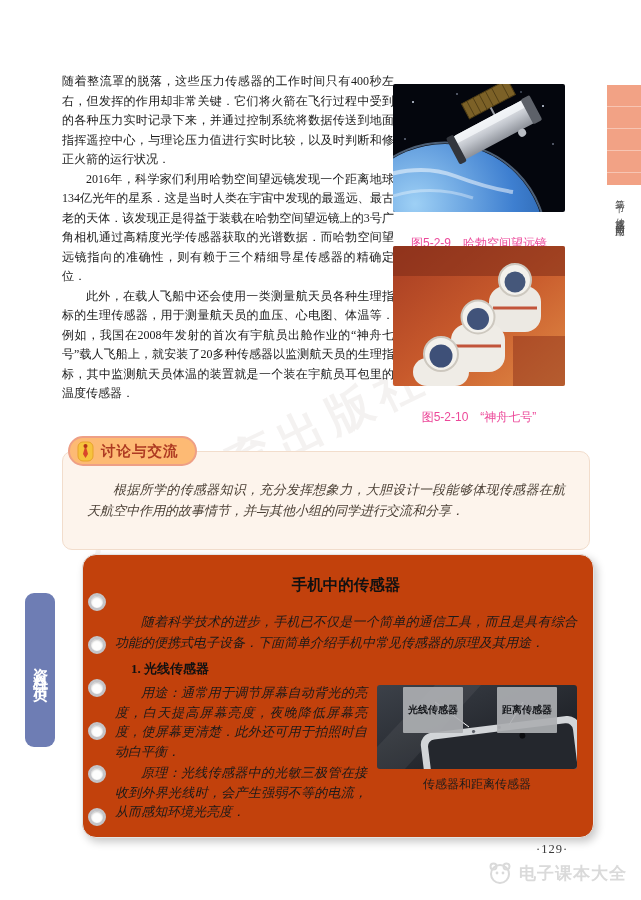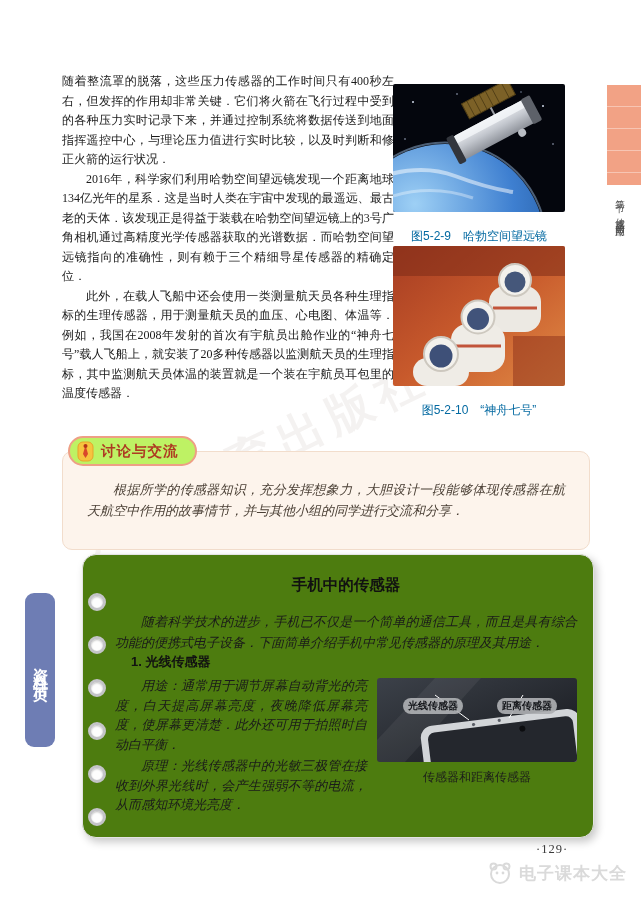--- a/index.html
+++ b/index.html
@@ -14,51 +14,51 @@
   .body-text{position:absolute;left:62px;top:72px;width:332px;font-size:12px;line-height:19.5px;
         text-align:justify;z-index:1;}
   .body-text p{margin:0;text-indent:2em;}
   .body-text p.first{text-indent:0;}
 
   
   .fig{position:absolute;width:172px;z-index:1;}
   #fig529{left:393px;top:84px;}
   #fig5210{left:393px;top:246px;}
   .fig-photo{display:block;border-radius:2px;}
-  .fig-caption{font-family:"Liberation Sans","DejaVu Sans",sans-serif;font-size:12px;color:#0369a1;
-        text-align:center;line-height:19px;margin-top:15px;width:188px;margin-left:-8px;}
+  .fig-caption{font-family:"Liberation Sans","DejaVu Sans",sans-serif;font-size:12px;color:#ec4899;
+        text-align:center;line-height:19px;margin-top:22px;width:188px;margin-left:-8px;}
 
   
   .disc-panel{position:absolute;left:62px;top:451px;width:526px;height:97px;background:#fdf4ec;
         border:1px solid #f2ddcc;border-radius:10px;z-index:1;}
   .disc-text{padding:27px 24px 0 24px;font-size:13px;font-style:italic;line-height:21px;color:#4b4036;
         text-indent:2em;text-align:justify;}
   .disc-pill{position:absolute;left:68px;top:436px;height:26px;display:flex;align-items:center;gap:7px;
-        background:#bef264;border:2px solid #ee9f85;border-radius:16px;padding:0 16px 0 7px;z-index:3;}
+        background:#fdba74;border:2px solid #ee9f85;border-radius:16px;padding:0 16px 0 7px;z-index:3;}
   .disc-pill-label{font-family:"Liberation Sans","DejaVu Sans",sans-serif;font-weight:bold;font-size:14.5px;
         color:#ae3a22;letter-spacing:1px;}
 
   
-  .notepad{position:absolute;left:82px;top:554px;width:510px;height:282px;background:#4d7c0f;
+  .notepad{position:absolute;left:82px;top:554px;width:510px;height:282px;background:#c2410c;
         border:1px solid #e3e3e3;border-radius:14px;box-shadow:3px 4px 9px rgba(0,0,0,0.22);z-index:2;}
   .np-holes{position:absolute;left:5px;top:38px;}
   .hole{width:12px;height:12px;border-radius:50%;background:#fdfdfd;border:3px solid #c4c4c8;
         box-shadow:inset 0 1px 2px rgba(0,0,0,0.25);margin-bottom:25px;}
   .np-content{position:absolute;left:32px;top:12px;width:462px;}
   .np-title{text-align:center;font-family:"Liberation Sans","DejaVu Sans",sans-serif;font-weight:bold;
         font-size:15.5px;margin:8px 0 15px 0;color:#111;}
   .np-intro{font-size:13px;font-style:italic;line-height:21px;text-indent:2em;text-align:justify;margin:0;}
-  .np-heading{font-family:Liberation Sans, sans-serif;font-weight:bold;font-size:13px;
-        margin:0 0 5px 16px;color:#111;}
+  .np-heading{font-family:Liberation Serif, serif;font-weight:bold;font-size:13px;
+        margin:7px 0 5px 16px;color:#111;}
   .np-flow{overflow:hidden;}
   .np-figure{float:right;width:200px;margin:2px 0 0 10px;}
   .np-photo{position:relative;width:200px;height:84px;border-radius:3px;overflow:hidden;}
-  .np-label{position:absolute;top:20px;background:rgba(173,175,178,0.92);color:#14161a;
+  .np-label{position:absolute;top:2px;background:rgba(173,175,178,0.92);color:#14161a;
         font-family:"Liberation Sans","DejaVu Sans",sans-serif;font-size:10px;font-weight:bold;
-        padding:1px 5px;border-radius:8px;}
+        padding:16px 5px;border-radius:1px;}
   .np-label.left{left:26px;}
   .np-label.right{left:120px;}
   .np-caption{font-family:"Liberation Sans","DejaVu Sans",sans-serif;font-size:12px;color:#1b1b1b;
         text-align:center;line-height:19px;margin-top:6px;}
   .np-body p{font-size:13px;font-style:italic;line-height:19.5px;text-indent:2em;text-align:justify;margin:0 0 2px 0;}
 
   
   .left-tab{position:absolute;left:25px;top:593px;width:30px;height:154px;background:#6e7db4;
         border-radius:9px;display:flex;align-items:center;justify-content:center;z-index:2;}
   .left-tab-text{writing-mode:vertical-rl;font-family:"Liberation Sans","DejaVu Sans",sans-serif;

